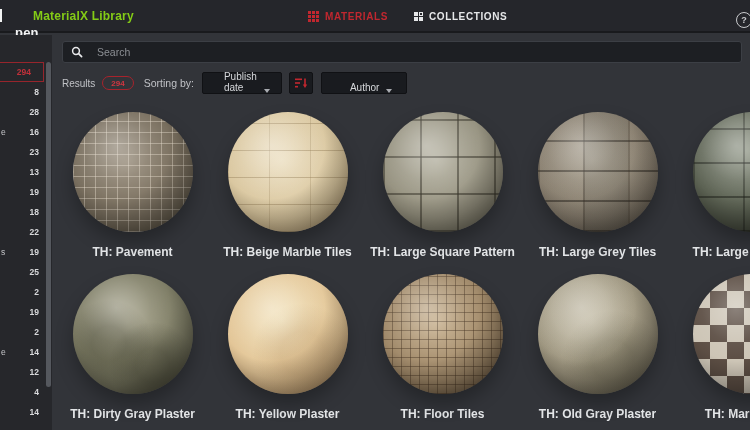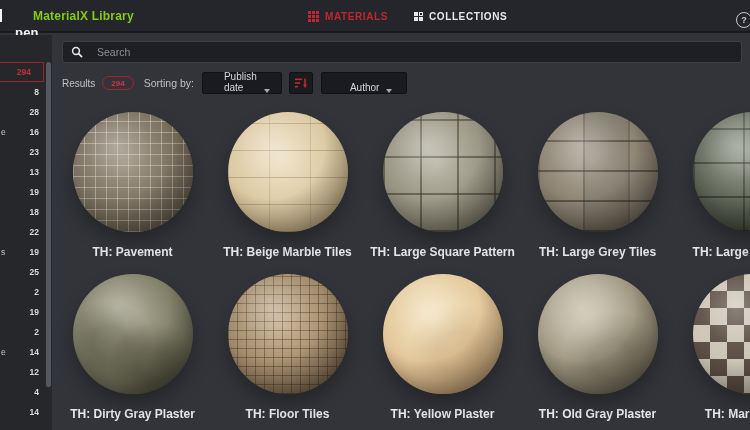--- a/index.html
+++ b/index.html
@@ -322,28 +322,28 @@
     </div>
     <div class="card">
       <div class="sphere tex-large-floor"></div>
       <div class="mat-label">TH: Large Floor Tiles</div>
     </div>
     <div class="card">
       <div class="sphere tex-dirty-plaster"></div>
       <div class="mat-label">TH: Dirty Gray Plaster</div>
     </div>
     <div class="card">
+      <div class="sphere tex-yellow-plaster"></div>
+      <div class="mat-label">TH: Yellow Plaster</div>
+    </div>
+    <div class="card">
       <div class="sphere tex-floor-tiles"></div>
       <div class="mat-label">TH: Floor Tiles</div>
     </div>
     <div class="card">
-      <div class="sphere tex-yellow-plaster"></div>
-      <div class="mat-label">TH: Yellow Plaster</div>
-    </div>
-    <div class="card">
       <div class="sphere tex-old-plaster"></div>
       <div class="mat-label">TH: Old Gray Plaster</div>
     </div>
     <div class="card">
       <div class="sphere tex-marble-floor"></div>
       <div class="mat-label">TH: Marble Floor</div>
     </div>
   </div>
 
 </body></html>

